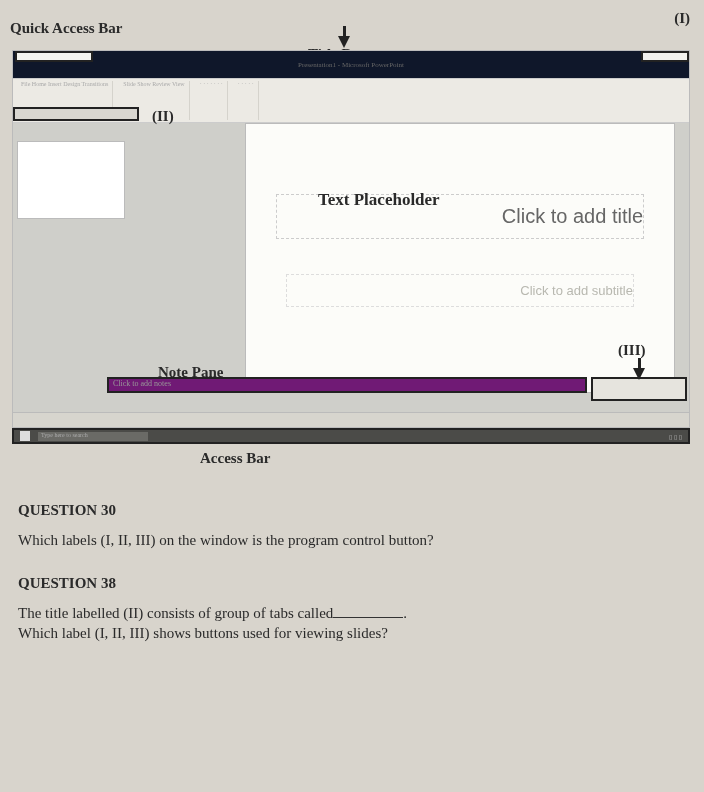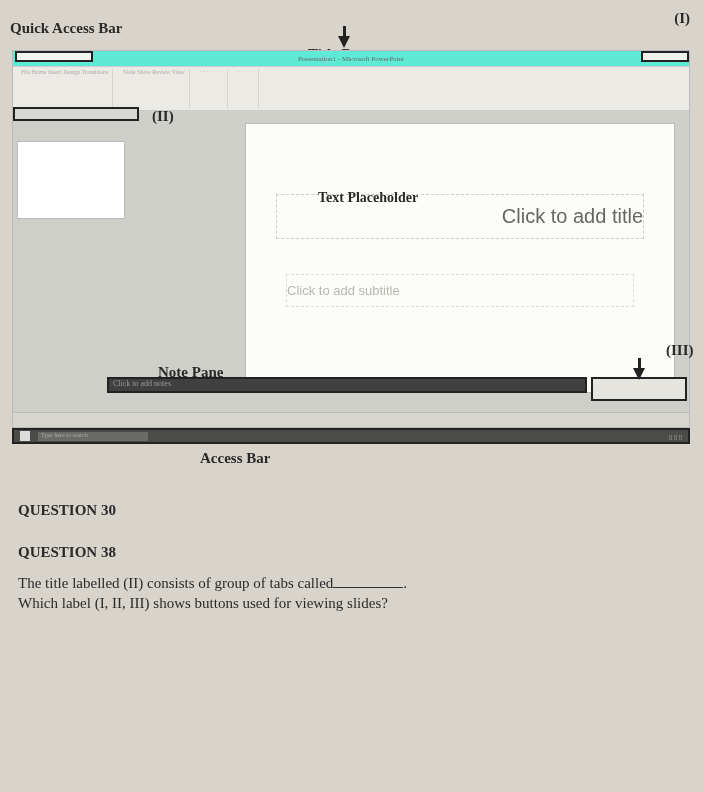--- a/index.html
+++ b/index.html
@@ -25,22 +25,22 @@
   }
   
   .app {
     position: absolute;
     left: 12px; top: 50px;
     width: 678px; height: 378px;
     background: #cfcfca;
     border: 1px solid #bbb;
   }
   .titlebar {
-    height: 16px;
-    background: #5eead4;
+    height: 28px;
+    background: #0f172a;
     border-bottom: 1px solid #ccc;
     display: flex;
     align-items: center;
     position: relative;
     font-size: 7px;
     color: #888;
   }
   .qat {
     position: absolute; left: 2px; top: 0;
     width: 78px; height: 11px;
@@ -103,32 +103,32 @@
     text-align: right;
     padding: 10px 0;
     font-size: 20px;
     font-family: Arial, sans-serif;
     color: #666;
   }
   .slide-sub-ph {
     position: absolute;
     left: 40px; top: 150px; right: 40px;
     border: 1px dashed #ddd;
-    text-align: left;
+    text-align: right;
     padding: 8px 0;
     font-size: 13px;
     font-family: Arial, sans-serif;
     color: #b8b8b0;
   }
   .note-box {
     position: absolute;
     left: 94px; top: 326px;
     width: 480px; height: 16px;
     border: 2px solid #222;
-    background: #404040;
+    background: #701a75;
     font-size: 8px;
     color: #999;
     padding-left: 4px;
   }
   .view-buttons {
     position: absolute;
     right: 2px; top: 326px;
     width: 96px; height: 24px;
     border: 2px solid #222;
     background: #e6e4de;
@@ -163,21 +163,21 @@
   .q-head { font-weight: bold; margin-top: 22px; margin-bottom: 10px; }
   .blank {
     display: inline-block;
     border-bottom: 1px solid #333;
     width: 70px;
     height: 12px;
     vertical-align: baseline;
   }
   .text-placeholder-label {
     position:absolute; left:318px; top:190px;
-    font-weight:bold; font-size:14px;
+    font-weight:bold; font-size:17px;
   }
 </style>
 </head>
 <body>
 
 <div class="annot" style="left:10px; top:20px;">Quick Access Bar</div>
 <div class="annot" style="left:308px; top:8px;margin-top:38px;">Title Bar</div>
 <div class="arrow-stem" style="left:343px; top:26px;"></div>
 <div class="arrow-down" style="left:338px; top:36px;"></div>
 <div class="annot" style="right:14px; top:10px;">(I)</div>
@@ -206,34 +206,35 @@
   <div class="view-buttons"></div>
   <div class="statusbar"></div>
 </div>
 
 <div class="annot" style="left:152px; top:108px;">(II)</div>
 
 <div class="text-placeholder-label">Text Placeholder</div>
 
 <div class="annot" style="left:158px; top:364px;">Note Pane</div>
 
-<div class="annot" style="left:618px; top:342px;margin-left:48px;">(III)</div>
+<div class="annot" style="left:618px; top:342px;">(III)</div>
 <div class="arrow-stem" style="left:638px; top:358px;"></div>
 <div class="arrow-down" style="left:633px; top:368px;"></div>
 
 <div class="taskbar">
   <div class="start"></div>
   <div class="search">Type here to search</div>
   <div class="tray">▯ ▯ ▯</div>
 </div>
 
 <div class="annot" style="left:200px; top:450px;">Access Bar</div>
 
 <div class="questions">
   <div class="q-head">QUESTION 30</div>
+  <div>Which labels (I, II, III) on the window is the program control button?</div>
 
   <div class="q-head">QUESTION 38</div>
   <div>
     <span>The title labelled (II) consists of group of tabs called</span><span class="blank"></span><span>.</span>
   </div>
 
   <div>Which label (I, II, III) shows buttons used for viewing slides?</div>
 </div>
 
 </body></html>

